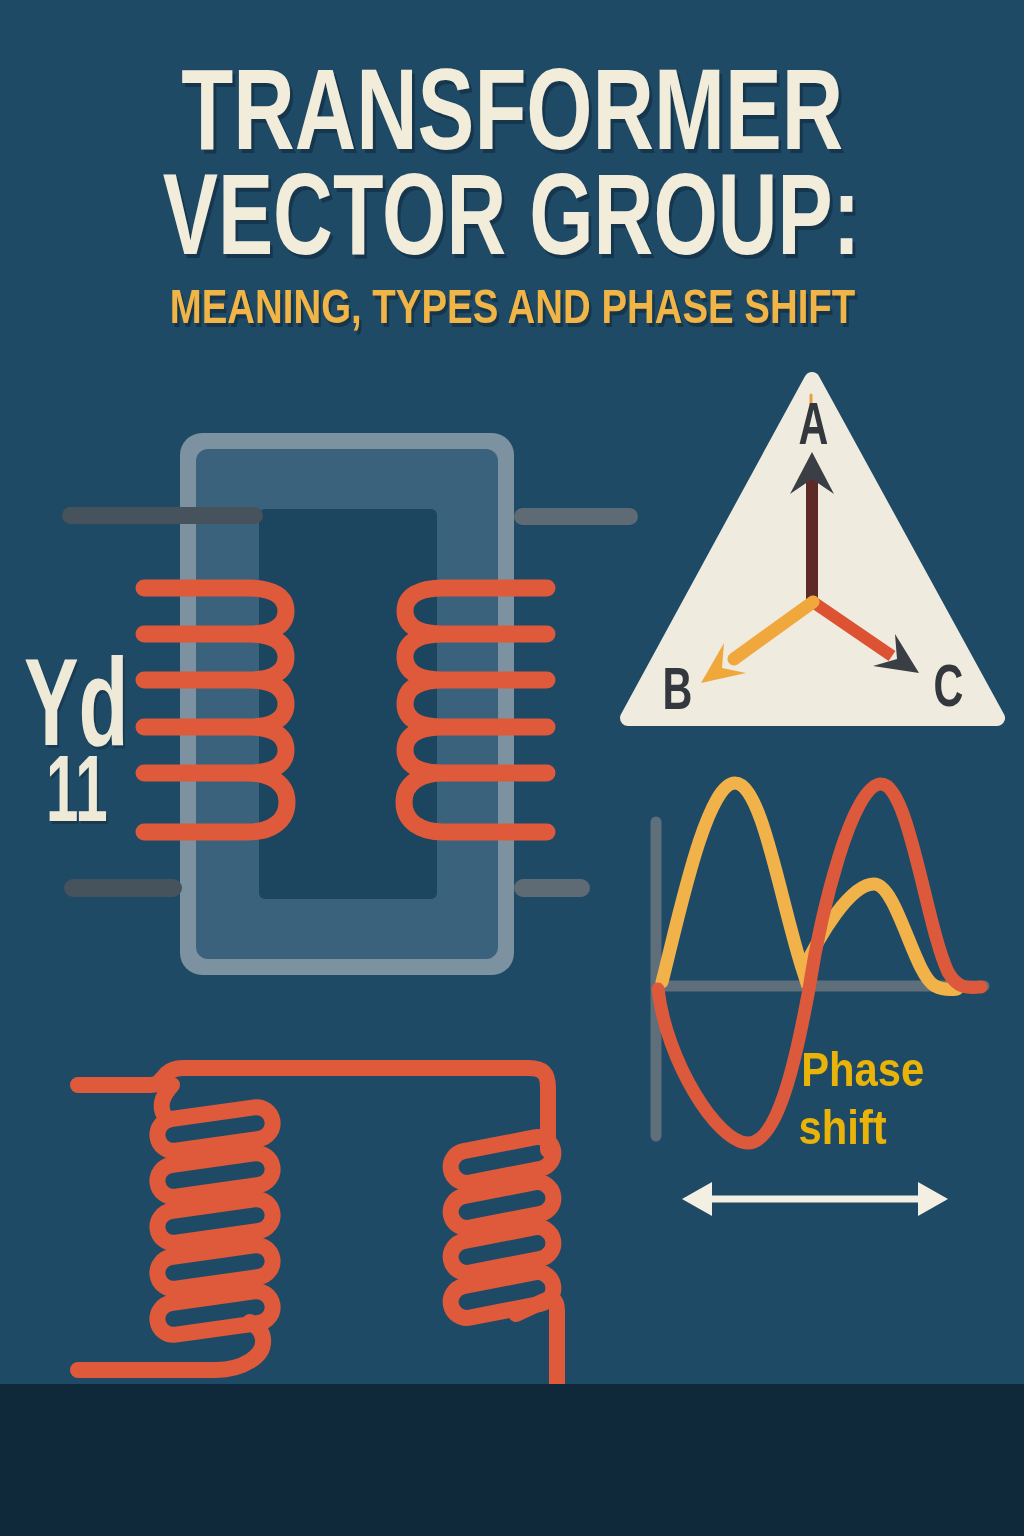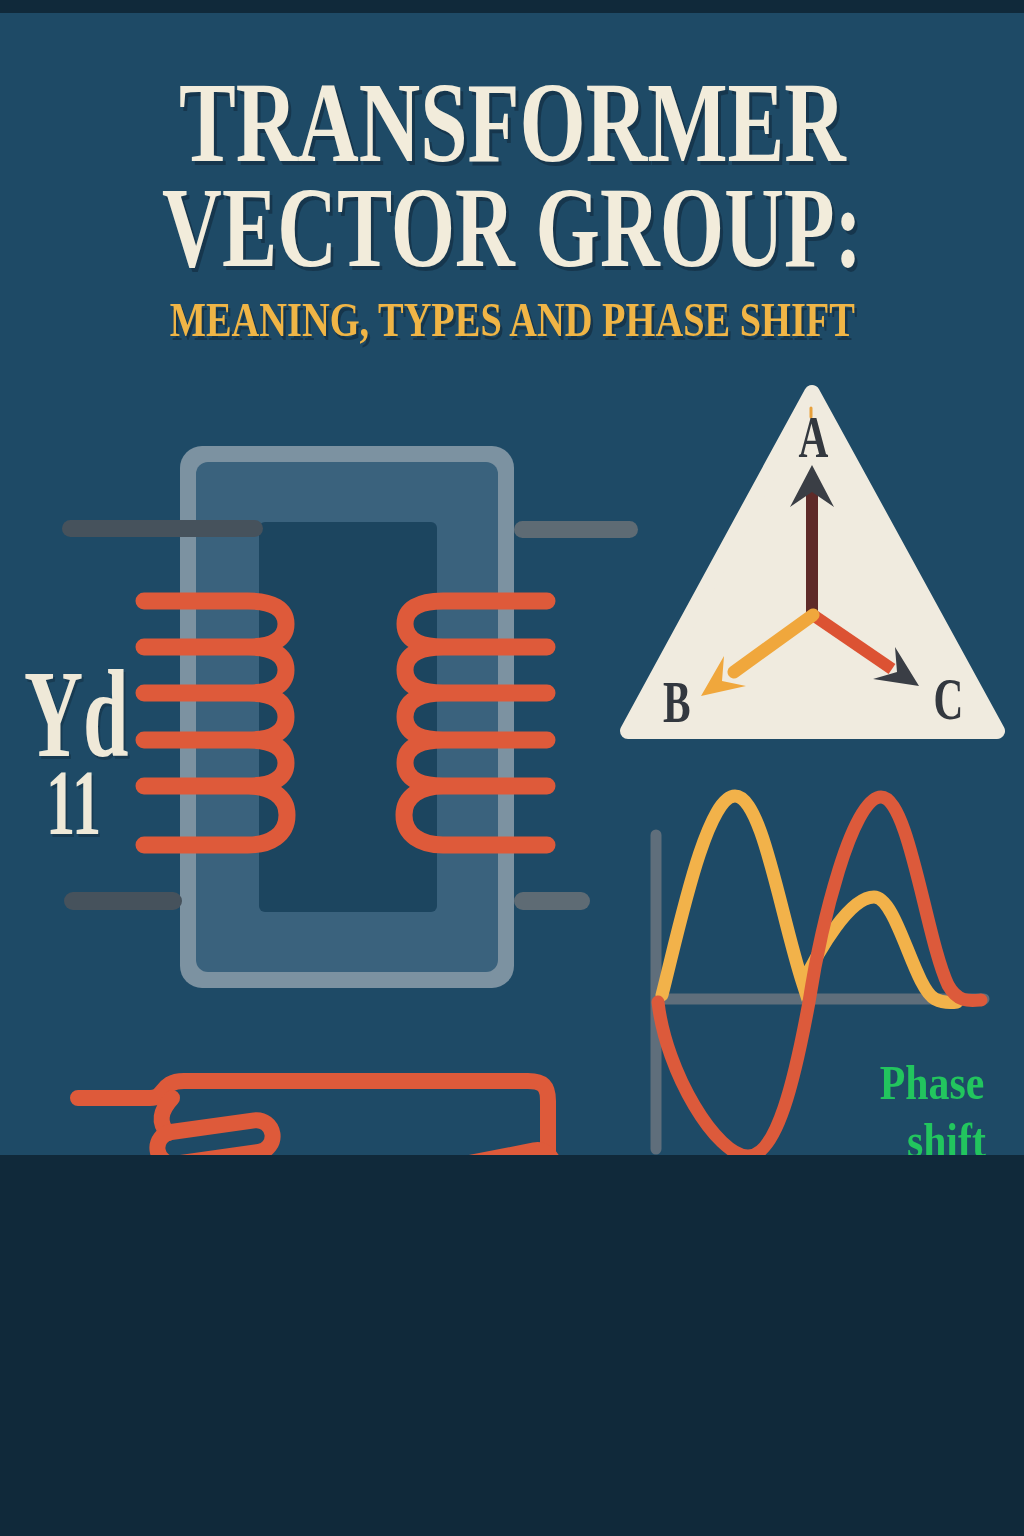--- a/index.html
+++ b/index.html
@@ -1,20 +1,19 @@
 <!DOCTYPE html>
 <html><head>
 <meta charset="utf-8">
 <style>
   html,body{margin:0;padding:0;background:#10293a;}
   .poster{
-    position:relative;width:1024px;height:1142px;overflow:hidden;
+    position:relative;width:1024px;height:1384px;overflow:hidden;
     background:#1E4A66;
-    font-family:Liberation Serif, serif;
-    margin-top:13px;
+    font-family:Liberation Sans, sans-serif;
   }
   .abs{position:absolute;}
   .ttl{
     left:0;width:1024px;text-align:center;color:#F2ECDB;font-weight:bold;
     line-height:1;white-space:nowrap;
   }
   .ttl .sq{display:inline-block;transform-origin:50% 50%;
     text-shadow:4px 4px 0 rgba(14,32,47,.45);}
   .title1{top:52px;font-size:115px;}
   .title1 .sq{transform:scaleX(.74);}
@@ -34,21 +33,21 @@
   }
   .phaselabel{
     width:100px;text-align:center;font-size:59px;font-weight:bold;color:#33383F;
     line-height:1;white-space:nowrap;
   }
   .phaselabel .sq{display:inline-block;transform:scaleX(.70);transform-origin:50% 50%;}
   .lblA{left:763px;top:395px;}
   .lblB{left:627px;top:660px;}
   .lblC{left:898px;top:657px;}
   .wavecap{
-    left:792px;top:1041px;width:200px;text-align:right;color:#22c55e;
+    left:792px;top:1041px;width:200px;text-align:left;color:#eab308;
     font-size:48px;font-weight:bold;line-height:58px;white-space:nowrap;
   }
   .wavecap .sq{display:inline-block;transform:scaleX(.87);transform-origin:50% 50%;}
   svg{display:block;}
 </style>
 </head>
 <body>
 
 <div class="poster">
 

